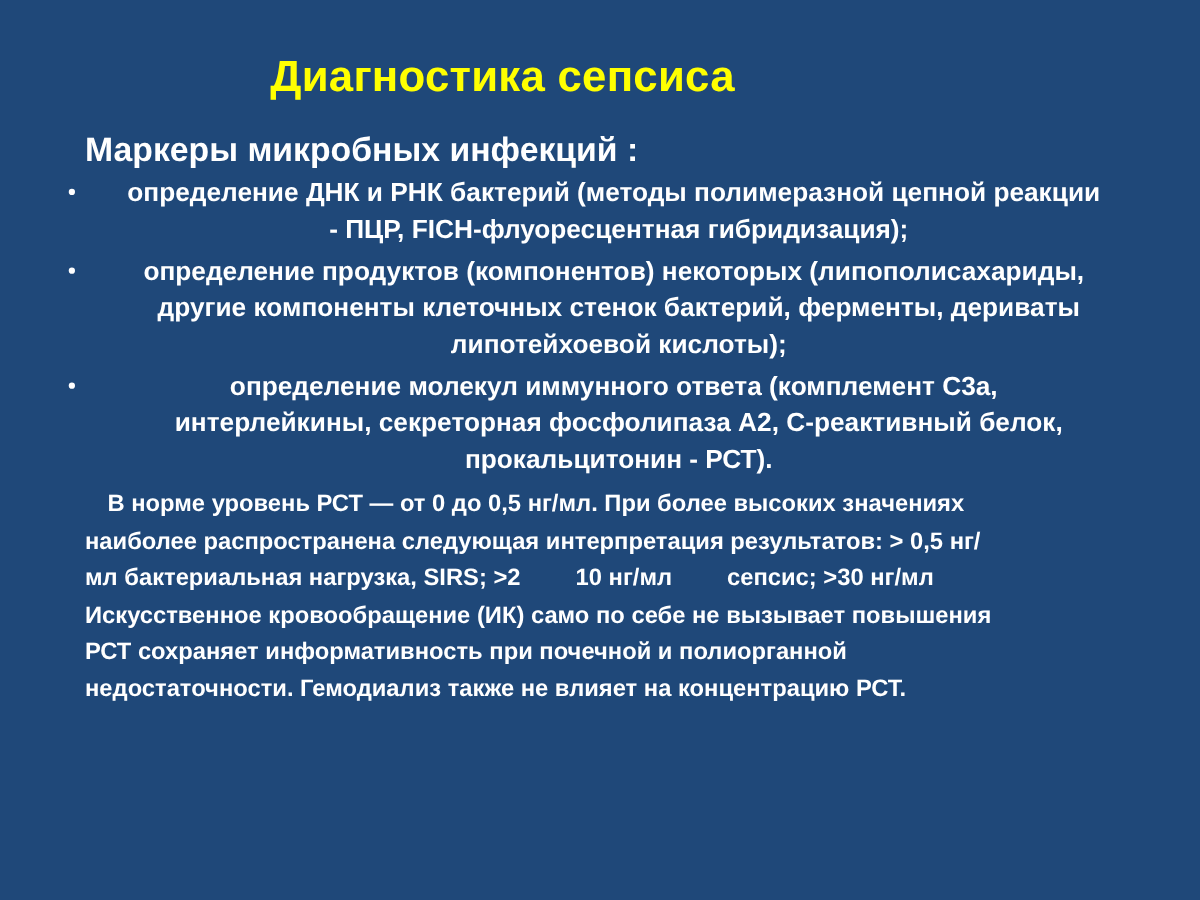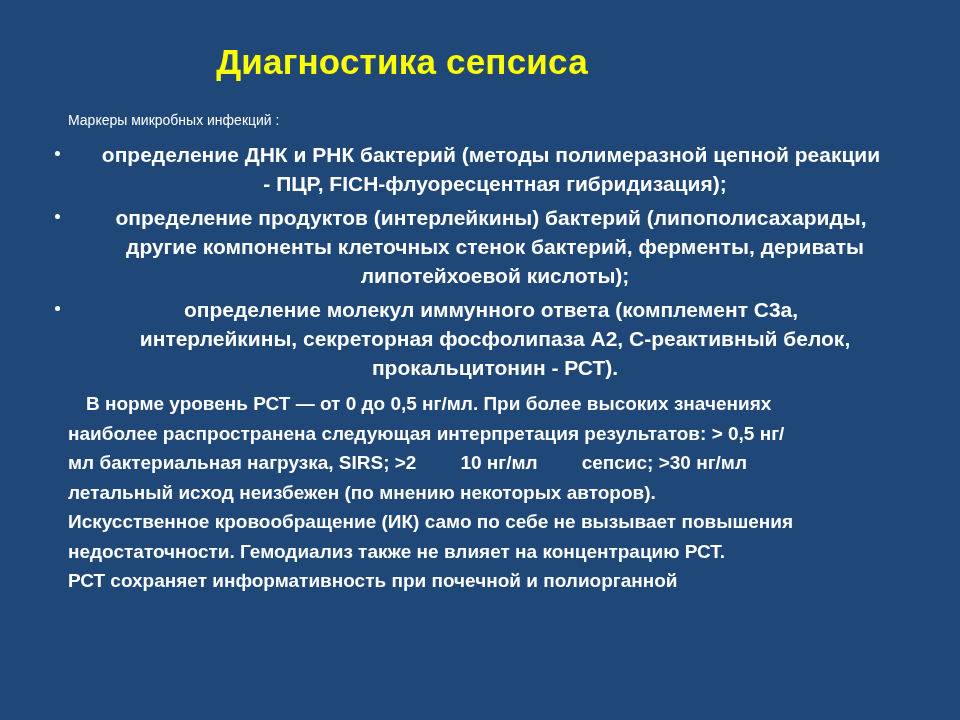--- a/index.html
+++ b/index.html
@@ -38,22 +38,22 @@
   
   #body-block {
     position: absolute;
     top: 106px;
     left: 52px;
     width: 856px;
   }
 
   .subtitle {
     color: #ffffff;
-    font-size: 14px;
-    font-weight: normal;
+    font-size: 27px;
+    font-weight: bold;
     padding-left: 16px;
     line-height: 29px;
     margin-bottom: 5px;
     white-space: nowrap;
   }
 
   
   .bullet-row {
     position: relative;
     padding-left: 22px;
@@ -124,39 +124,38 @@
       <span class="bullet-dot"></span>
       <div class="bullet-text">
         <span class="ln flat">определение ДНК и РНК бактерий (методы полимеразной цепной реакции</span>
         <span class="ln flat ind">- ПЦР, FICH-флуоресцентная гибридизация);</span>
       </div>
     </div>
 
     <div class="bullet-row">
       <span class="bullet-dot"></span>
       <div class="bullet-text">
-        <span class="ln flat">определение  продуктов  (интерлейкины)  бактерий (липополисахариды,</span>
+        <span class="ln flat">определение  продуктов  (компонентов)  некоторых (липополисахариды,</span>
         <span class="ln flat ind">другие компоненты клеточных стенок бактерий, ферменты, дериваты</span>
         <span class="ln flat ind">липотейхоевой кислоты);</span>
       </div>
     </div>
 
     <div class="bullet-row">
       <span class="bullet-dot"></span>
       <div class="bullet-text">
         <span class="ln flat">определение  молекул  иммунного  ответа  (комплемент  С3а,</span>
         <span class="ln flat ind">интерлейкины, секреторная фосфолипаза А2, С-реактивный белок,</span>
         <span class="ln flat ind">прокальцитонин - РСТ).</span>
       </div>
     </div>
 
     <div id="closing">
       <span class="ln first">В норме уровень РСТ — от 0 до 0,5 нг/мл. При более высоких значениях</span>
       <span class="ln">наиболее распространена следующая интерпретация результатов: &gt; 0,5 нг/</span>
       <span class="ln"><span>мл бактериальная нагрузка, SIRS; &gt;2</span><span class="gap"></span><span>10 нг/мл</span><span class="gap"></span><span>сепсис; &gt;30 нг/мл</span></span>
-      <span class="ln">летальный  исход неизбежен (по мнению некоторых авторов).</span>
       <span class="ln">Искусственное кровообращение (ИК) само по себе не вызывает повышения</span>
+      <span class="ln">РСТ сохраняет информативность при почечной и полиорганной</span>
       <span class="ln">недостаточности. Гемодиализ также не влияет на концентрацию РСТ.</span>
-      <span class="ln">РСТ сохраняет информативность при почечной и полиорганной</span>
     </div>
 
   </div>
 </div>
 
 </body></html>

